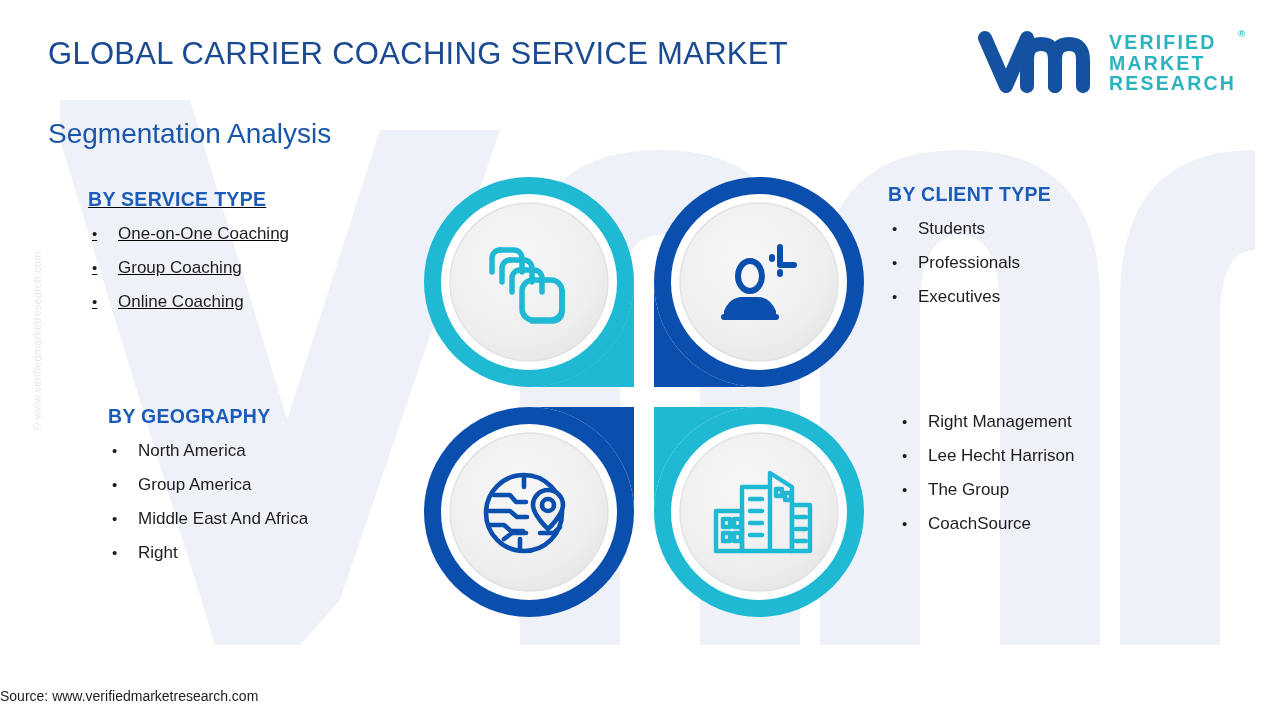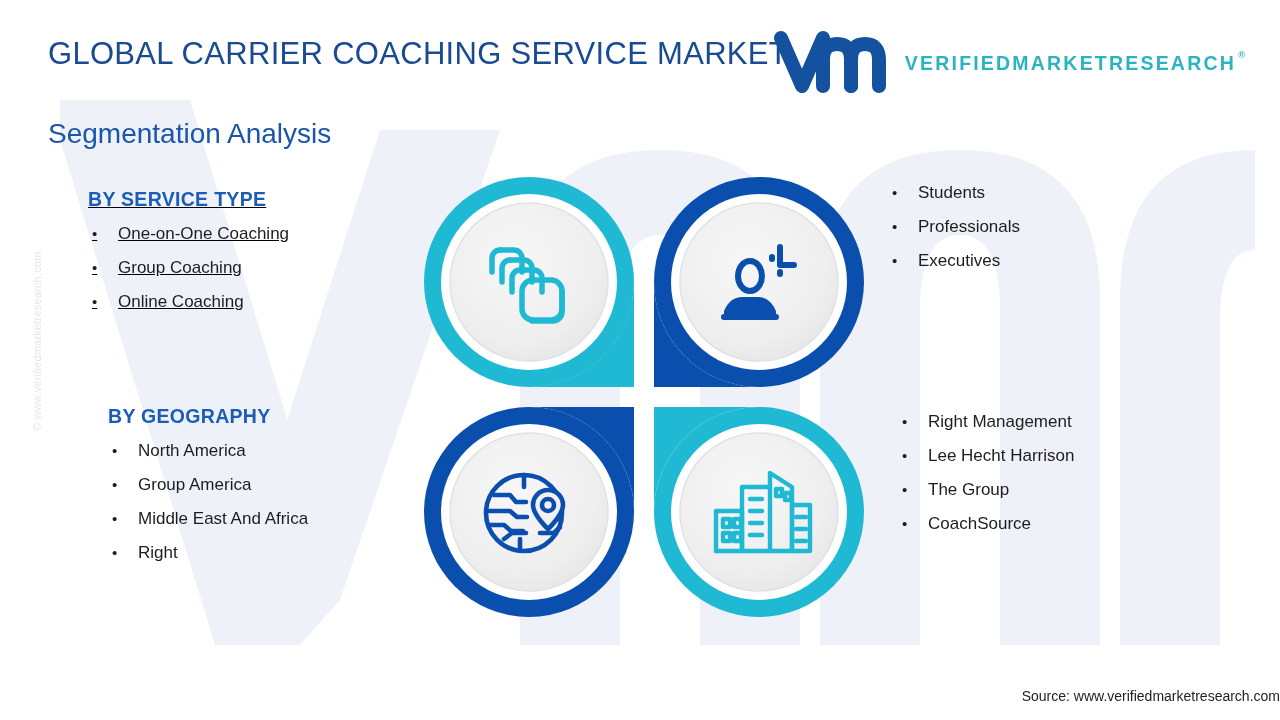--- a/index.html
+++ b/index.html
@@ -66,21 +66,21 @@
     position: absolute;
     right: 44px;
     top: 30px;
     display: flex;
     align-items: center;
     gap: 14px;
     z-index: 3;
   }
   #logo-words {
     display: flex;
-    flex-direction: row;
+    flex-direction: column;
     line-height: 1.06;
     position: relative;
   }
   #logo-words span {
     color: #2bb3c0;
     font-size: 19.5px;
     font-weight: bold;
     letter-spacing: 2.2px;
   }
   #logo-reg {
@@ -136,21 +136,21 @@
     height: 440px;
     z-index: 2;
   }
 
   
   #footer-source {
     position: absolute;
     left: 0;
     right: 0;
     top: 688px;
-    text-align: right;
+    text-align: left;
     font-size: 14px;
     color: #1d1d1f;
     z-index: 3;
   }
 </style>
 </head>
 <body>
 
 <svg id="bg-watermark" viewBox="0 0 1280 720" xmlns="http://www.w3.org/2000/svg">
   <defs>
@@ -228,20 +228,21 @@
         <span>Middle East And Africa</span>
       </li>
     <li>
         <span class="seg-bullet">•</span>
         <span>Right</span>
       </li>
   </ul>
 </div>
 
 <div class="seg-block" id="block-client">
+  <div class="seg-heading">BY CLIENT TYPE</div>
   <ul class="seg-list">
     <li>
         <span class="seg-bullet">•</span>
         <span>Students</span>
       </li>
     <li>
         <span class="seg-bullet">•</span>
         <span>Professionals</span>
       </li>
     <li>

